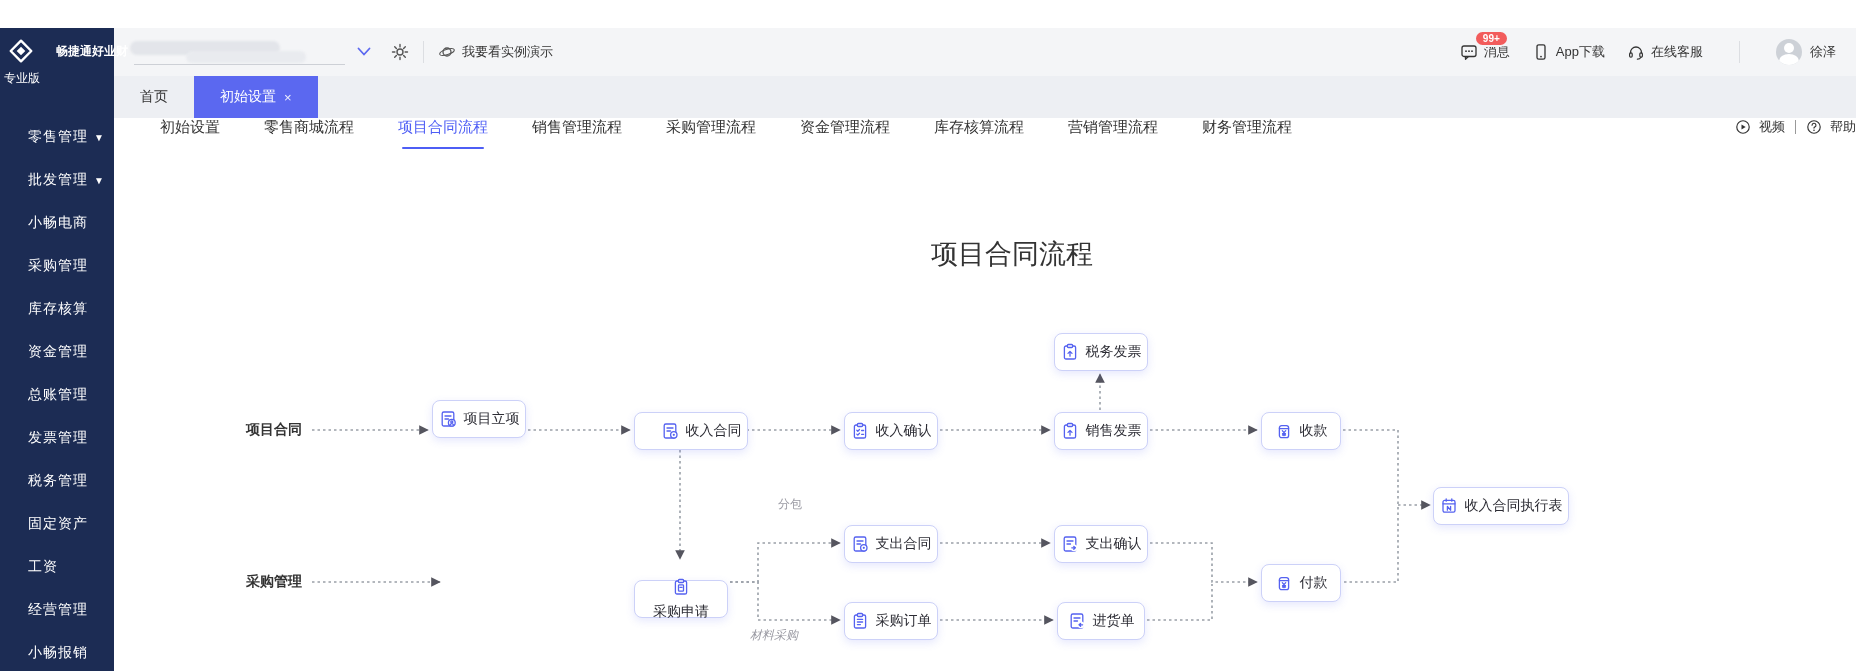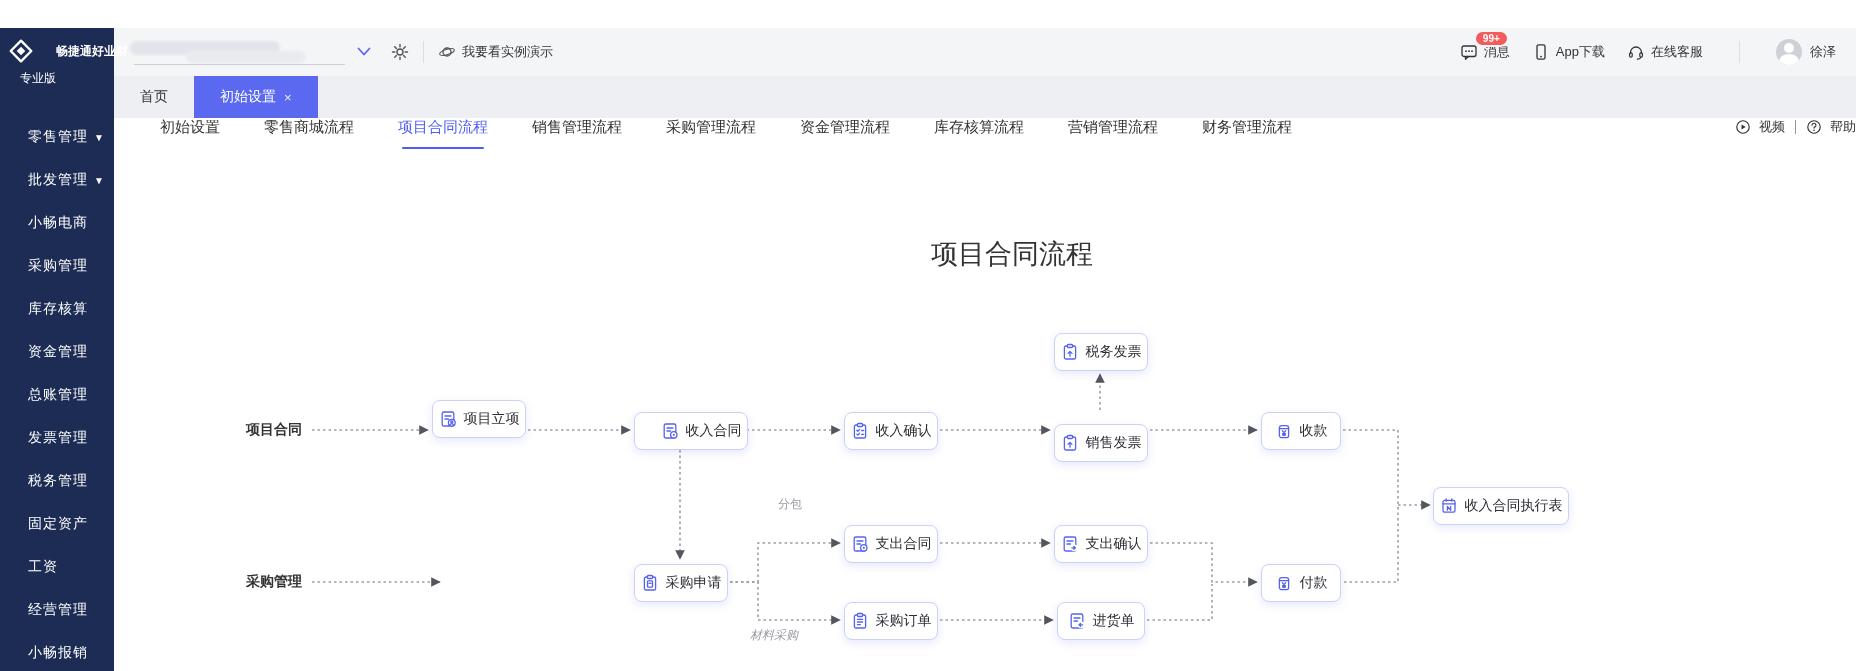--- a/index.html
+++ b/index.html
@@ -4,21 +4,21 @@
 <style>
   html,body{margin:0;padding:0;overflow:hidden;}
   body{width:1856px;height:671px;position:relative;background:#fff;
        font-family:"Liberation Sans","DejaVu Sans",sans-serif;color:#333;}
   .app{position:absolute;left:0;top:28px;right:0;bottom:0;}
   
   .sidebar{position:absolute;left:0;top:0;width:114px;bottom:0;background:#1c2c54;z-index:5;}
   .logo-row{display:flex;align-items:center;gap:22px;padding:10px 0 0 8px;}
   .logo-ic{width:26px;height:26px;flex:0 0 auto;}
   .brand{color:#fff;font-size:12px;font-weight:bold;white-space:nowrap;}
-  .edition{color:#fff;font-size:12px;padding:6px 0 0 20px;}
+  .edition{color:#fff;font-size:12px;padding:6px 0 0 4px;}
   .side-items{margin-top:28px;}
   .side-item{height:43px;line-height:43px;padding-left:28px;color:#fff;font-size:14px;
              letter-spacing:1px;cursor:pointer;white-space:nowrap;}
   .side-item .caret{font-size:10px;margin-left:6px;color:#fff;}
   
   .header{position:absolute;left:114px;top:0;right:0;height:48px;background:#f4f5f7;z-index:4;}
   .hdr-left{position:absolute;left:0;top:0;height:48px;display:flex;align-items:center;padding-left:8px;}
   .search-blur{position:relative;width:215px;height:30px;margin-left:6px;}
   .blur1{position:absolute;left:2px;top:4px;width:150px;height:14px;border-radius:7px;background:#e3e5ea;filter:blur(1px);}
   .blur2{position:absolute;left:58px;top:14px;width:120px;height:12px;border-radius:6px;background:#e9ebef;filter:blur(1px);}
@@ -244,21 +244,21 @@
       <div class="fnode" style="left: 844px; top: 412px; width: 92px;">
         <span style="width: 18px; height: 18px; display: inline-flex;">
           <svg width="18" height="18" viewBox="0 0 18 18" fill="none" stroke="#5562f0" stroke-width="1.3" stroke-linecap="round" stroke-linejoin="round">
             <rect x="3.4" y="3" width="11.2" height="13" rx="1.6"></rect>
             <rect x="6.4" y="1.5" width="5.2" height="3" rx="1" fill="#fff"></rect>
             <path d="M5.8 8.3l1 1 1.7-1.8M10.6 8.5h2M5.8 12.1l1 1 1.7-1.8M10.6 12.3h2"></path>
           </svg>
         </span>
         <span>收入确认</span>
       </div>
-      <div class="fnode" style="left: 1054px; top: 424px; width: 92px;">
+      <div class="fnode" style="left: 1054px; top: 412px; width: 92px;">
         <span style="width: 18px; height: 18px; display: inline-flex;">
           <svg width="18" height="18" viewBox="0 0 18 18" fill="none" stroke="#5562f0" stroke-width="1.3" stroke-linecap="round" stroke-linejoin="round">
             <rect x="3.4" y="3" width="11.2" height="13" rx="1.6"></rect>
             <rect x="6.4" y="1.5" width="5.2" height="3" rx="1" fill="#fff"></rect>
             <path d="M9 13.2V8.6M7 10.4l2-2 2 2"></path>
           </svg>
         </span>
         <span>销售发票</span>
       </div>
       <div class="fnode" style="left: 1054px; top: 333px; width: 92px;">
@@ -274,21 +274,21 @@
       <div class="fnode" style="left: 1261px; top: 412px; width: 78px;">
         <span style="width: 18px; height: 18px; display: inline-flex;">
           <svg width="18" height="18" viewBox="0 0 18 18" fill="none" stroke="#5562f0" stroke-width="1.3" stroke-linecap="round" stroke-linejoin="round">
             <rect x="4.4" y="3.6" width="9.2" height="12" rx="2.2"></rect>
             <path d="M4.4 6.6h9.2"></path>
             <path d="M7.3 8.7L9 10.7l1.7-2M9 10.7v3M7.5 11.6h3M7.5 13h3"></path>
           </svg>
         </span>
         <span>收款</span>
       </div>
-      <div class="fnode" style="left: 634px; top: 564px; width: 92px;">
+      <div class="fnode" style="left: 634px; top: 580px; width: 92px; flex-direction: column;">
         <span style="width: 18px; height: 18px; display: inline-flex;">
           <svg width="18" height="18" viewBox="0 0 18 18" fill="none" stroke="#5562f0" stroke-width="1.3" stroke-linecap="round" stroke-linejoin="round">
             <rect x="3.4" y="3" width="11.2" height="13" rx="1.6"></rect>
             <rect x="6.4" y="1.5" width="5.2" height="3" rx="1" fill="#fff"></rect>
             <rect x="6.5" y="6.8" width="5" height="6.4" rx=".8"></rect>
             <path d="M8 9.4h2"></path>
           </svg>
         </span>
         <span>采购申请</span>
       </div>

